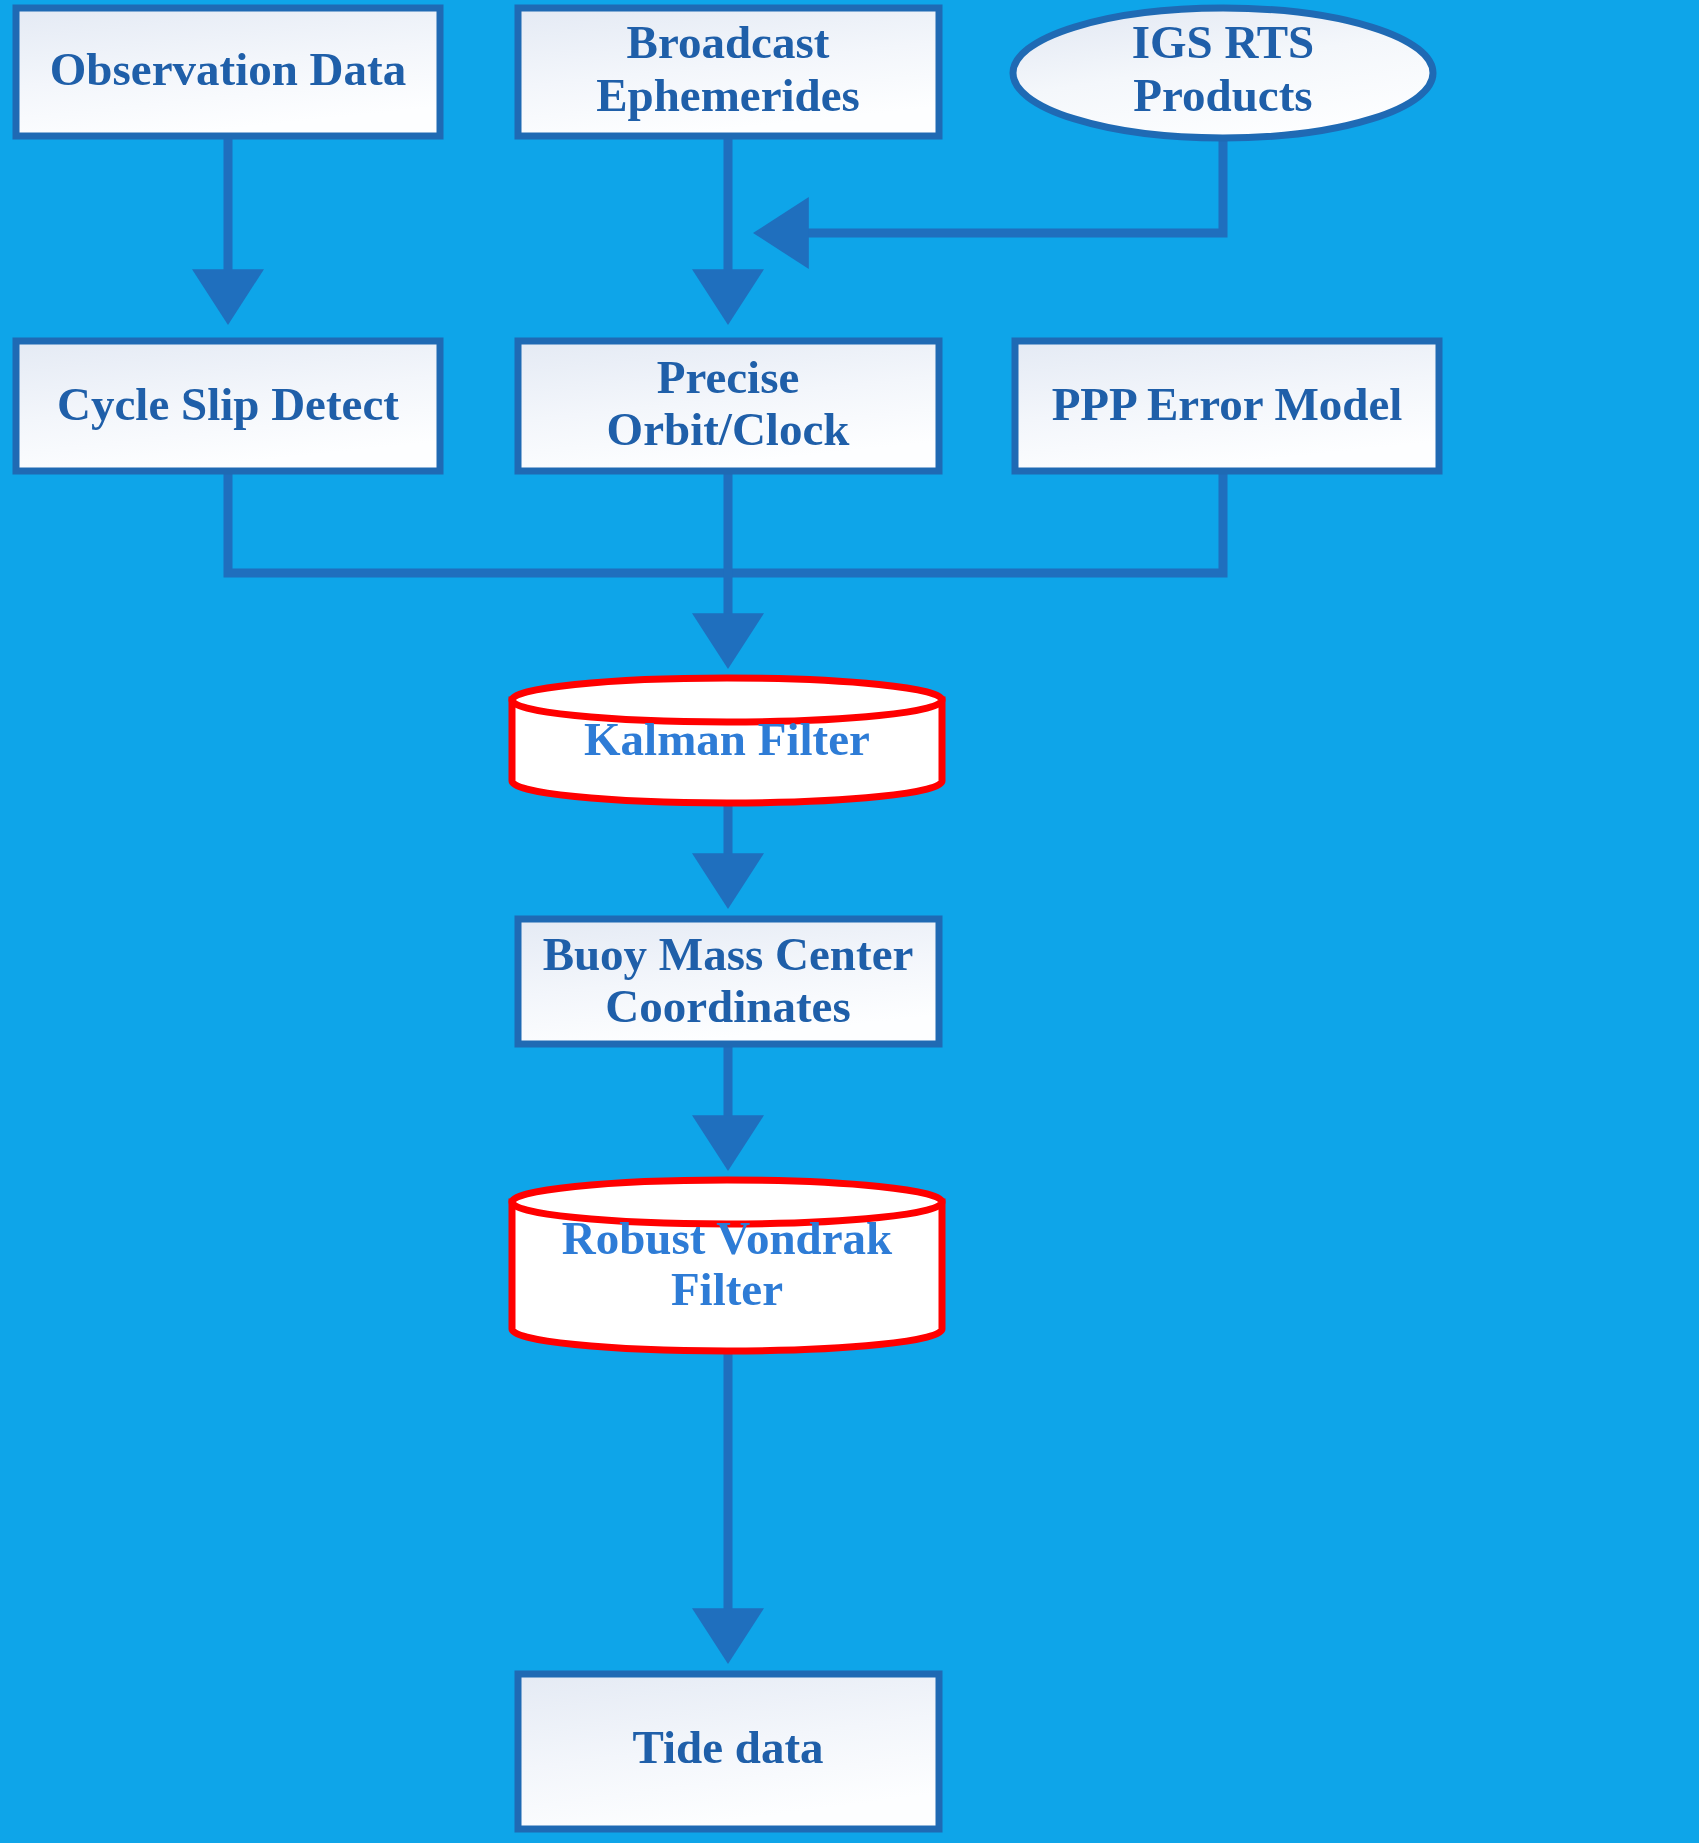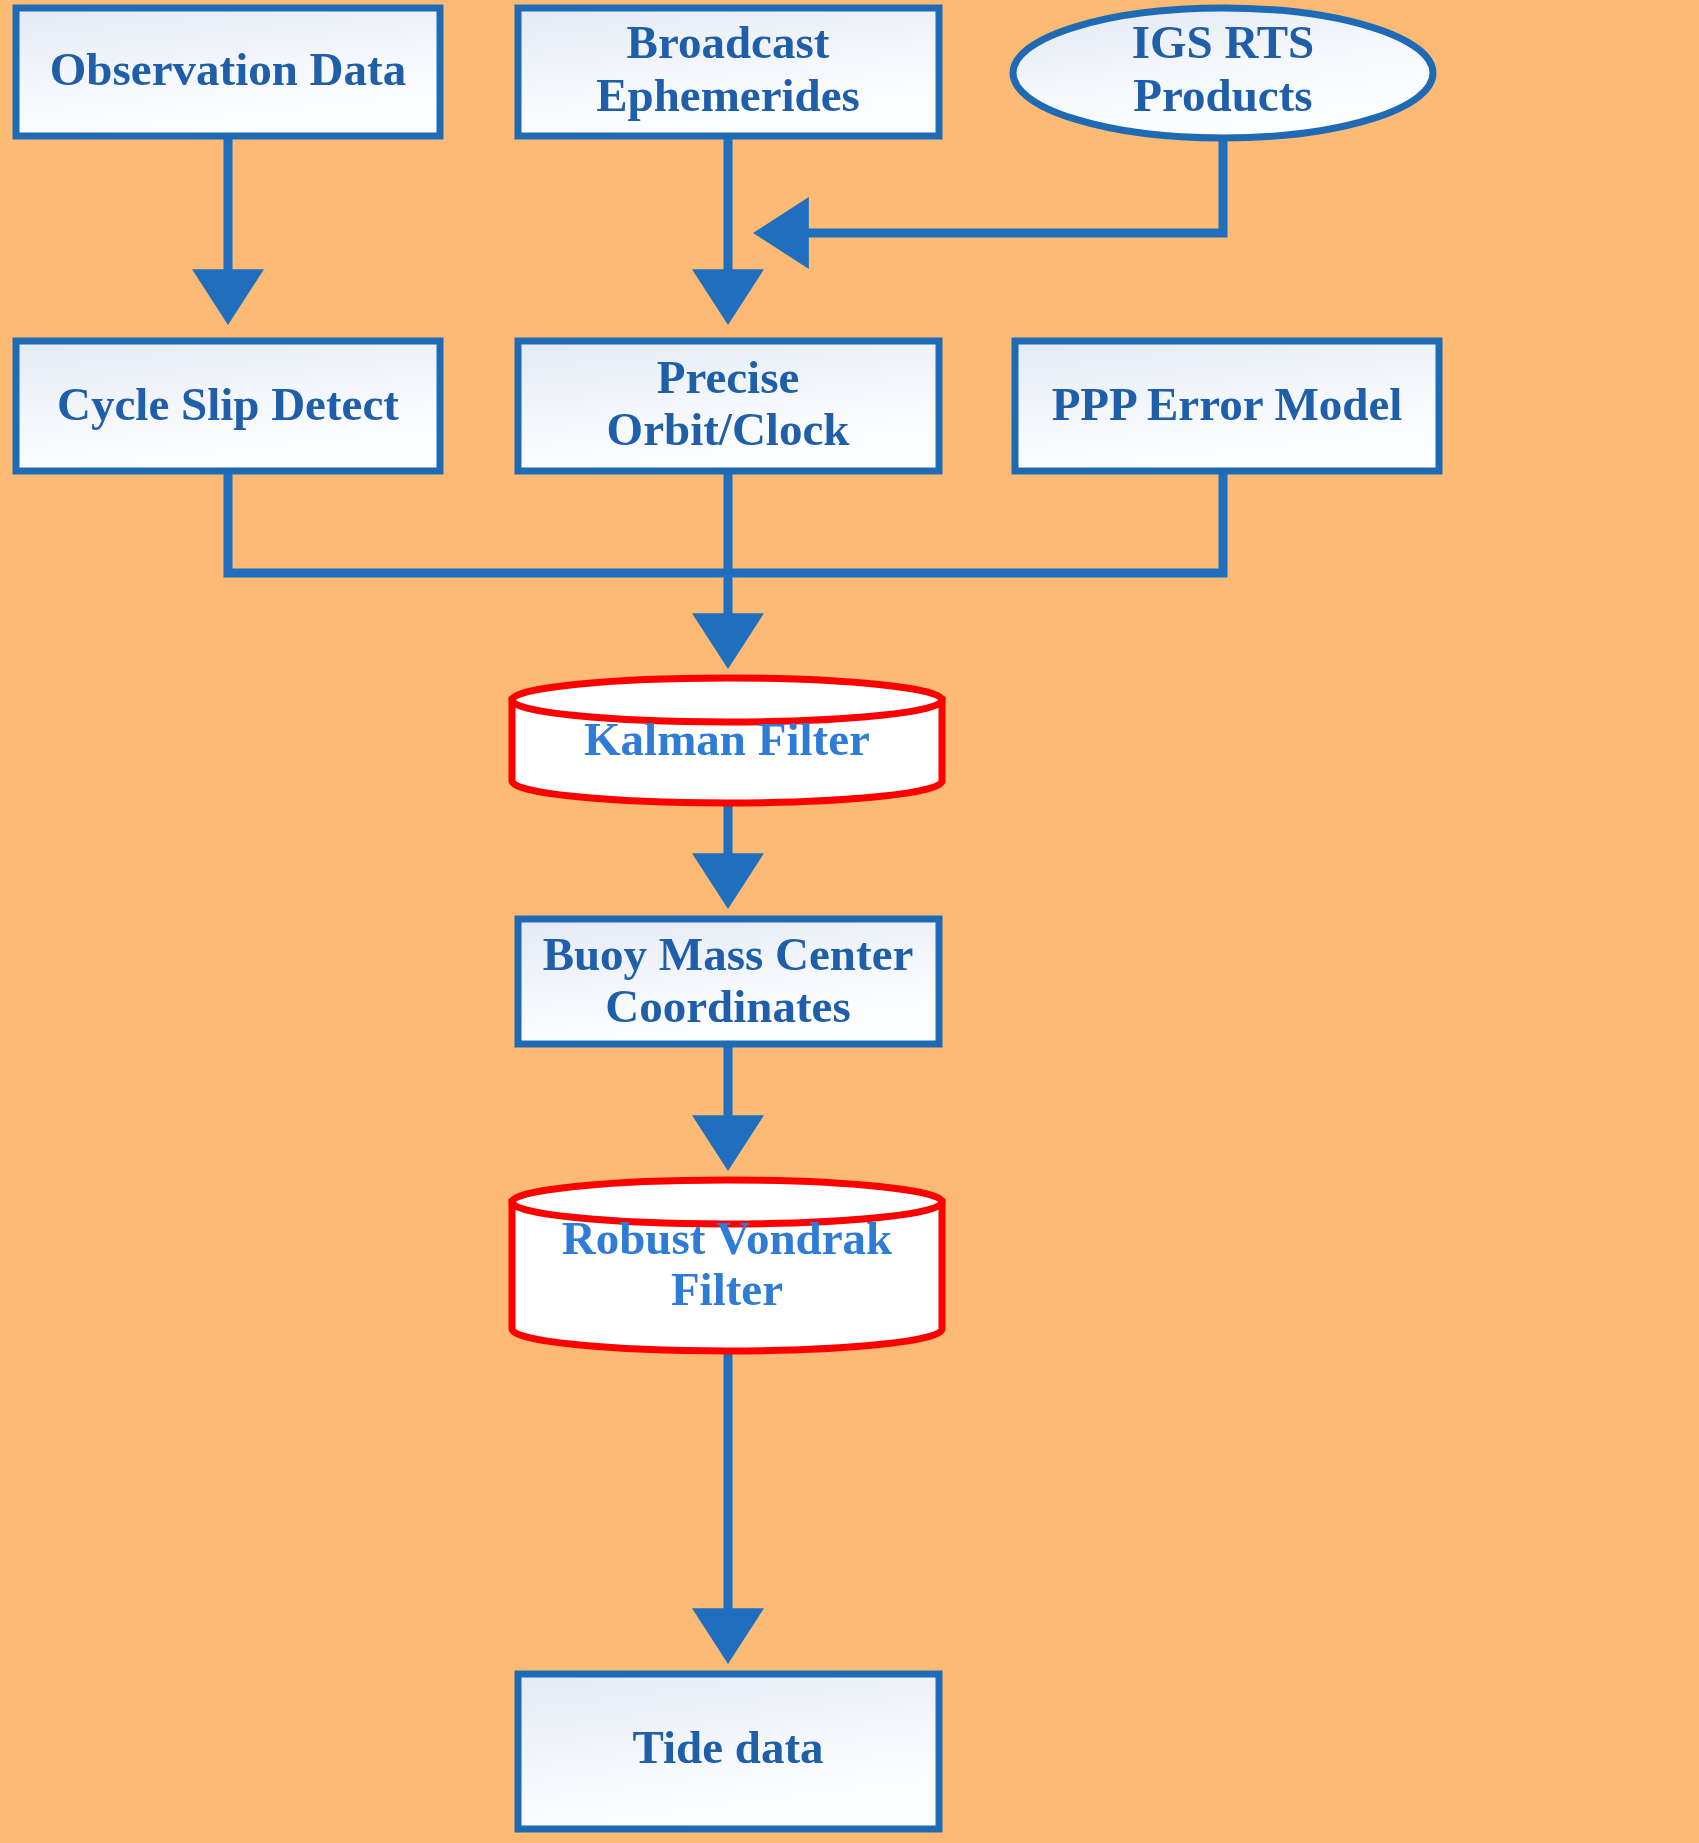--- a/index.html
+++ b/index.html
@@ -4,21 +4,21 @@
 <style>
   html, body {
     margin: 0;
     padding: 0;
     background: #ffffff;
   }
   #stage {
     position: relative;
     width: 1699px;
     height: 1843px;
-    background: #fdba74;
+    background: #0ea5e9;
     overflow: hidden;
     font-family: "Liberation Serif", "DejaVu Serif", serif;
   }
   #diagram-svg {
     position: absolute;
     inset: 0;
     width: 1699px;
     height: 1843px;
     display: block;
   }

